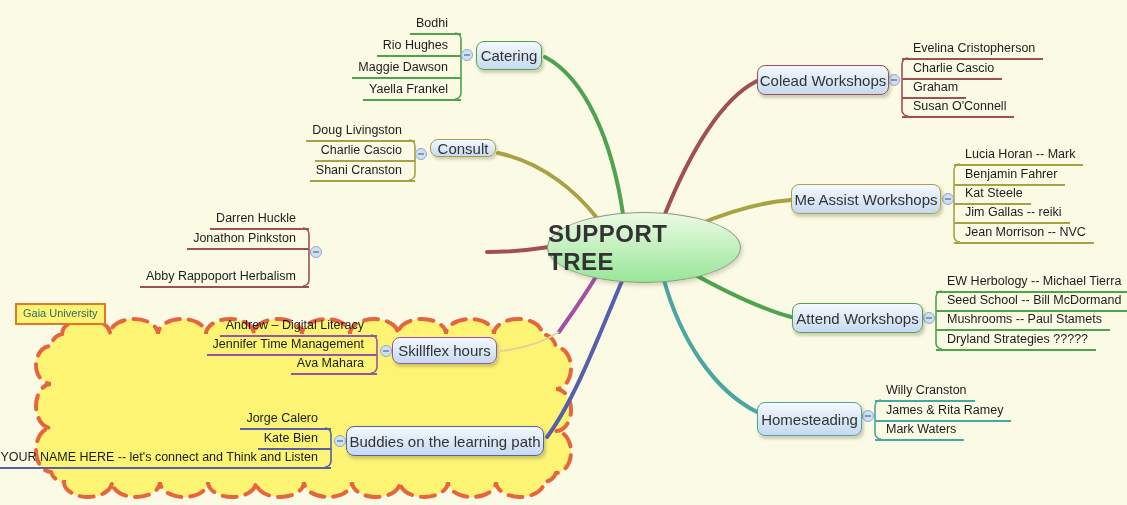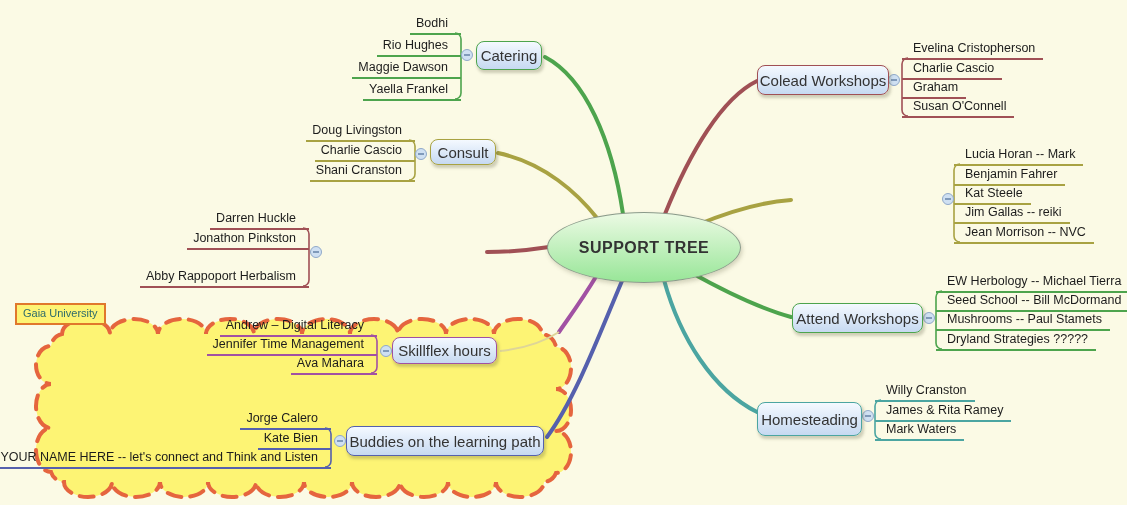--- a/index.html
+++ b/index.html
@@ -25,21 +25,21 @@
     border:1.5px solid var(--c);border-radius:8px;
     box-shadow:1.5px 2.5px 3px rgba(90,90,60,.28);
     font-size:15px;color:#333;white-space:nowrap;box-sizing:border-box;
   }
   .center{
     position:absolute;left:547px;top:212px;width:192px;height:69px;
     display:flex;align-items:center;justify-content:center;
     background:linear-gradient(#ecfae4,#98e698);
     border:1.5px solid #8a9a8a;border-radius:50%;
     box-shadow:1.5px 2.5px 4px rgba(90,90,60,.25);
-    font-size:16px;font-weight:bold;letter-spacing:.5px;color:#333;
+    font-size:24px;font-weight:bold;letter-spacing:.5px;color:#333;
   }
   .child{
     position:absolute;height:19px;line-height:18px;white-space:nowrap;
     font-size:12.5px;font-weight:500;color:#1c1c1c;
     border-bottom:2px solid var(--c);box-sizing:content-box;
   }
   .child.l{text-align:right;padding:0 13px 0 6px;}
   .child.r{text-align:left;padding:0 8px 0 11px;}
   .gaia{
     position:absolute;left:15px;top:303px;height:16px;line-height:15px;
@@ -127,24 +127,25 @@
         <circle cx="868" cy="416" r="5.5"></circle>
         <line x1="865" y1="416" x2="871" y2="416"></line>
       </g>
   </svg>
 
   <div class="gaia">Gaia University</div>
 
   <div class="center">SUPPORT TREE</div>
 
   <div class="node" data-branch="0" style="left: 476px; top: 41px; width: 66px; height: 29px; --c: #4da44d;">Catering</div>
-  <div class="node" data-branch="1" style="left: 430px; top: 139px; width: 66px; height: 26px; --c: #a8a242;">Consult</div>
+  <div class="node" data-branch="1" style="left: 430px; top: 139px; width: 66px; height: 18px; --c: #a8a242;">Consult</div>
   <div class="node" data-branch="3" style="left: 392px; top: 337px; width: 105px; height: 27px; --c: #a151a3;">Skillflex hours</div>
   <div class="node" data-branch="4" style="left: 346px; top: 426px; width: 198px; height: 30px; --c: #5560ad;">Buddies on the learning path</div>
   <div class="node" data-branch="5" style="left: 757px; top: 65px; width: 132px; height: 30px; text-align: right; --c: #a05055;">Colead Workshops</div>
+  <div class="node" data-branch="6" style="left: 791px; top: 184px; width: 150px; height: 30px; --c: #a8a242;">Me Assist Workshops</div>
   <div class="node" data-branch="7" style="left: 792px; top: 303px; width: 131px; height: 30px; --c: #4da44d;">Attend Workshops</div>
   <div class="node" data-branch="8" style="left: 757px; top: 402px; width: 105px; height: 34px; --c: #4ba5a1;">Homesteading</div>
 
   <div class="child l" data-branch="0" style="top: 14px; right: 666px; --c: #4da44d;">Bodhi</div>
   <div class="child l" data-branch="0" style="top: 36px; right: 666px; --c: #4da44d;">Rio Hughes</div>
   <div class="child l" data-branch="0" style="top: 58px; right: 666px; --c: #4da44d;">Maggie Dawson</div>
   <div class="child l" data-branch="0" style="top: 80px; right: 666px; --c: #4da44d;">Yaella Frankel</div>
 
   <div class="child l" data-branch="1" style="top: 121px; right: 712px; --c: #a8a242;">Doug Livingston</div>
   <div class="child l" data-branch="1" style="top: 141px; right: 712px; --c: #a8a242;">Charlie Cascio</div>

